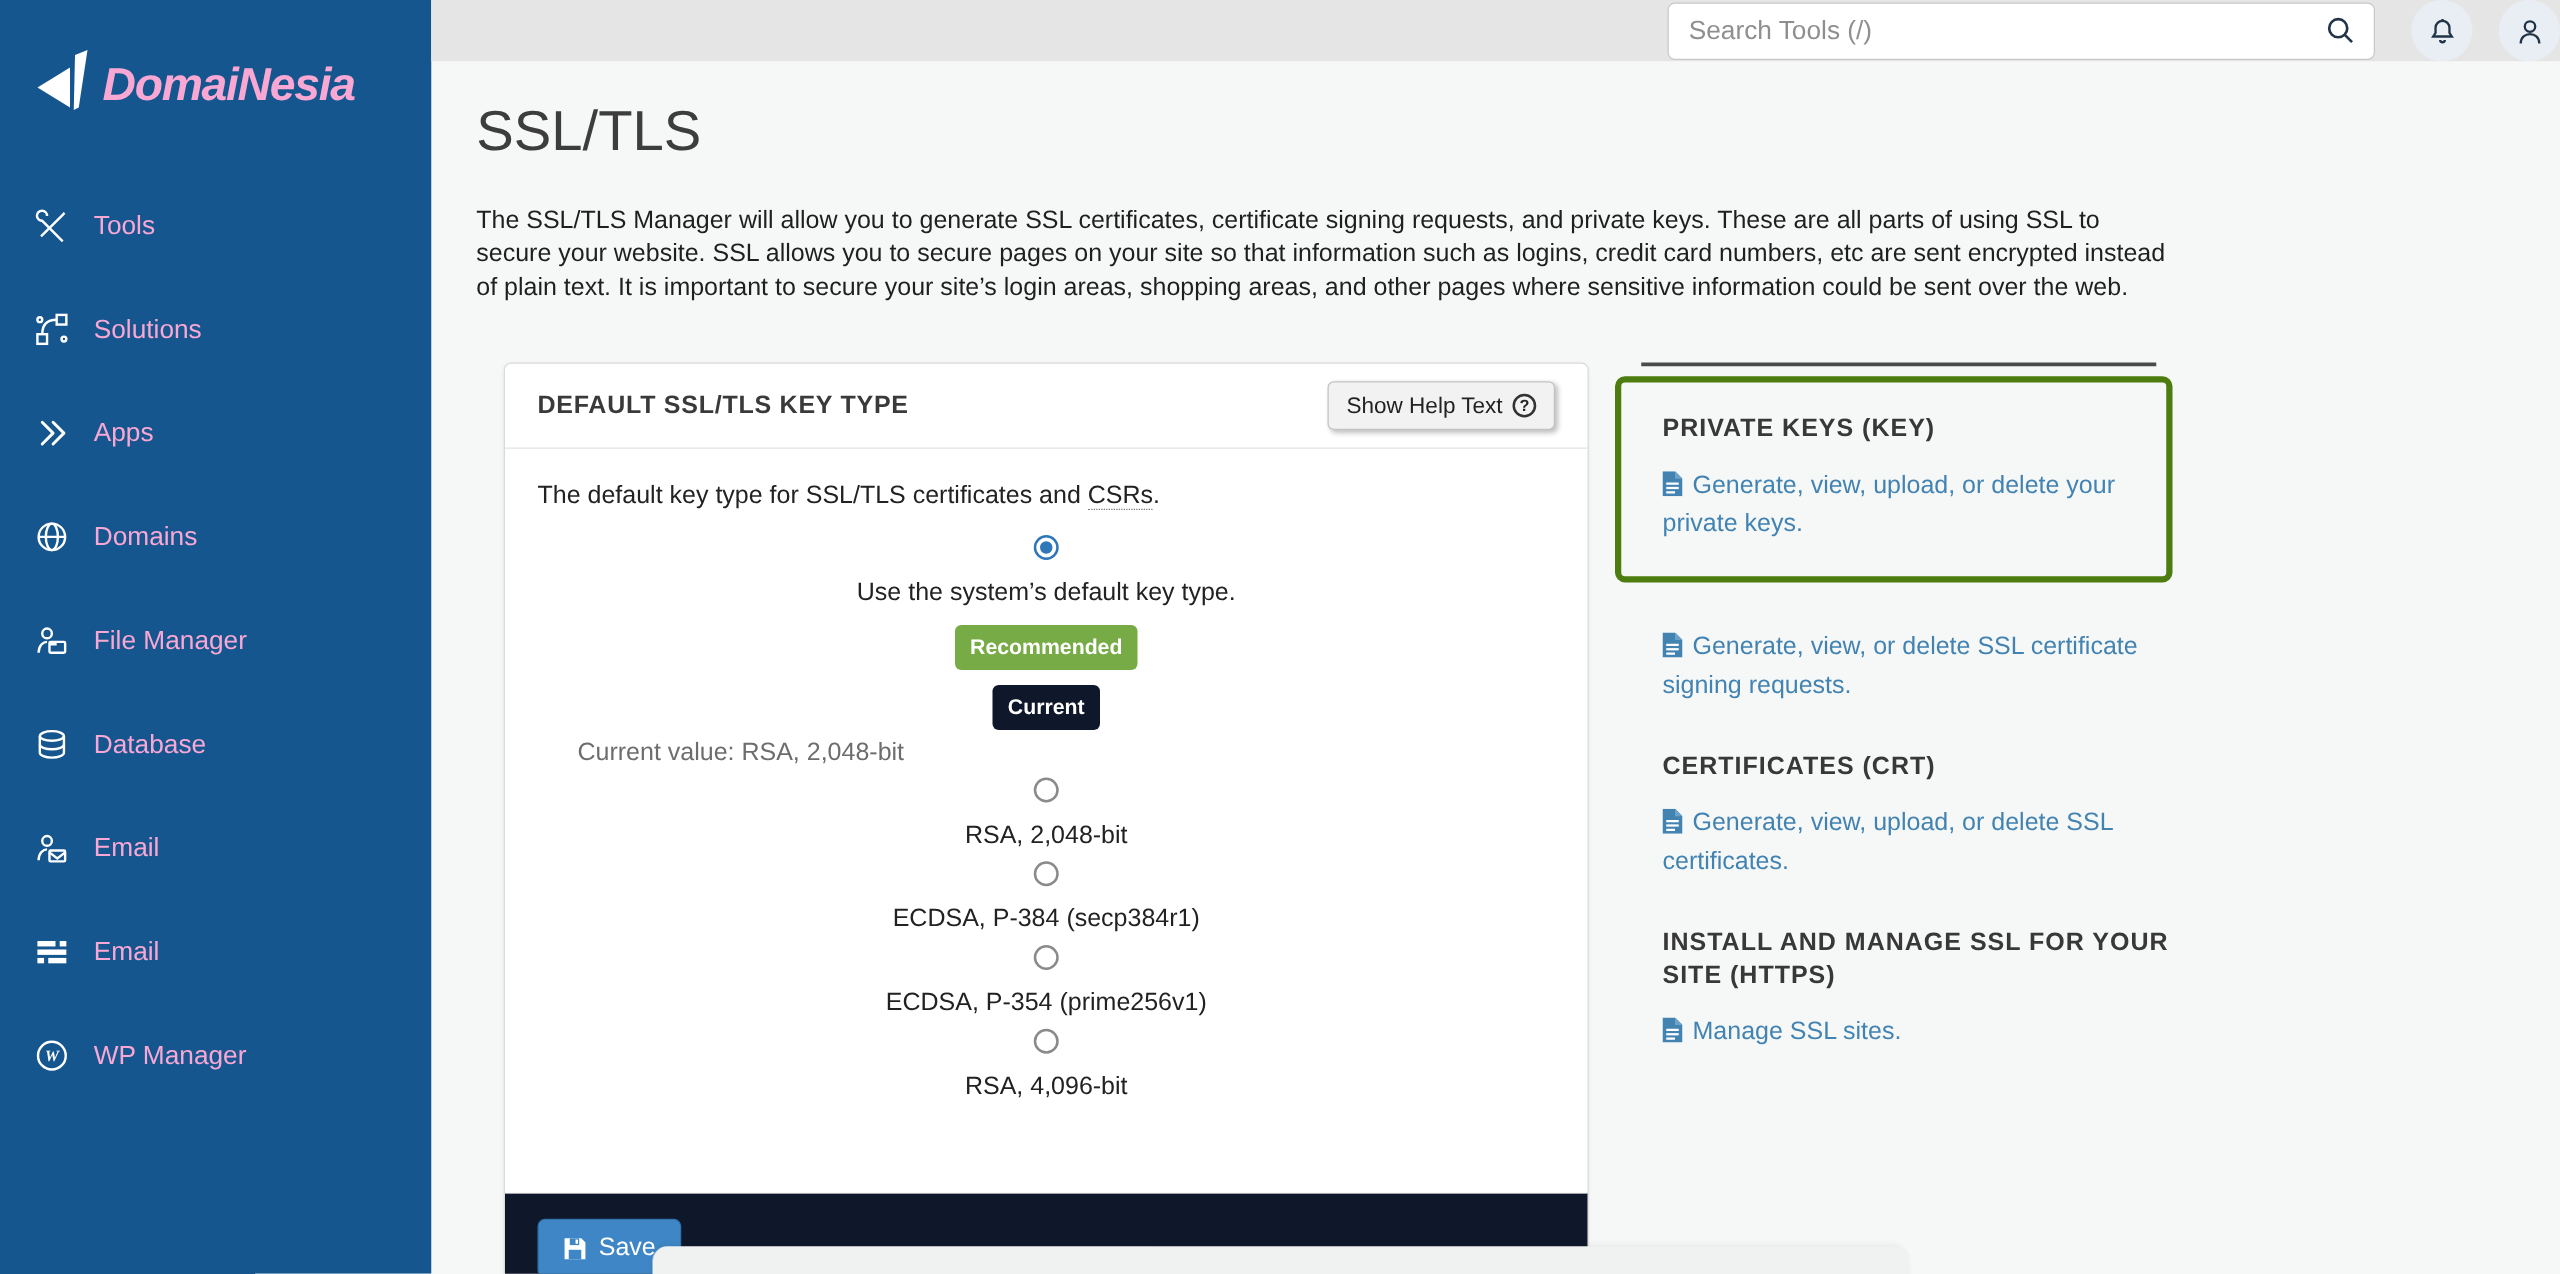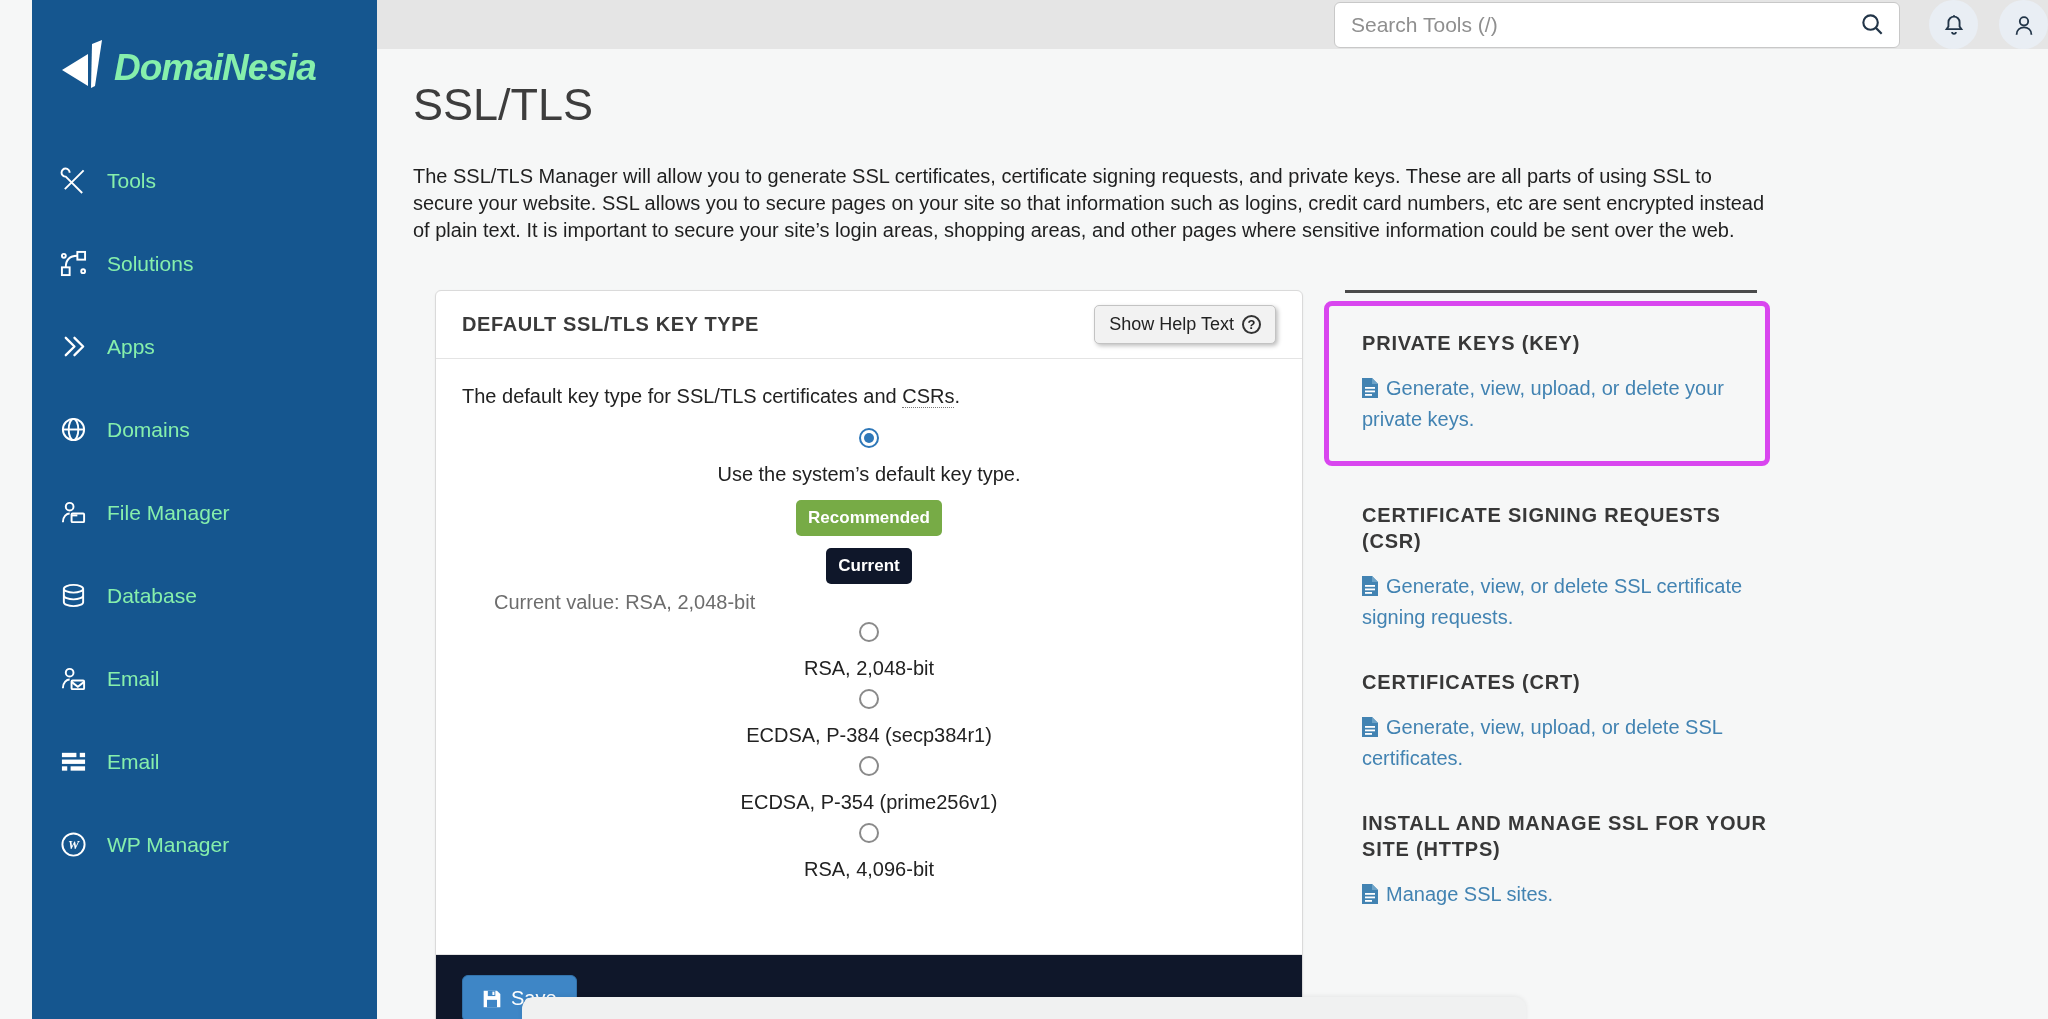--- a/index.html
+++ b/index.html
@@ -1,21 +1,21 @@
 <!DOCTYPE html>
 <html><head>
 <meta charset="utf-8">
 <style>
   * { margin:0; padding:0; box-sizing:border-box; }
   html,body { width:2048px; height:1019px; overflow:hidden; }
   body { font-family:"Liberation Sans", sans-serif; background:#f6f7f7; color:#222; }
   .app { display:flex; width:2048px; height:1019px; }
 
   
-  .sidebar { width:345px; min-width:345px; background:#15568f; color:#86efac; height:1019px; padding-top:30px;margin-left:32px; }
+  .sidebar { width:345px; min-width:345px; background:#15568f; color:#f9a8d4; height:1019px; padding-top:30px; }
   .brand { display:flex; align-items:center; gap:4px; padding:10px 24px 8px 26px; }
   .brand-text { font-size:37px; font-weight:700; font-style:italic; letter-spacing:-1px; }
   .nav { margin-top:46px; display:flex; flex-direction:column;gap:22px; }
   .nav-item { display:flex; align-items:center; gap:20px; padding:17px 28px; font-size:21px; cursor:pointer; }
   .nav-item svg { flex:0 0 auto; }
 
   
   .main { flex:1; display:flex; flex-direction:column; }
   .topbar { height:80px; background:#e5e5e5; display:flex; align-items:center; justify-content:flex-end; gap:21px; }
   .search-wrap { position:relative; width:566px; height:46px; margin-right:8px; }
@@ -47,21 +47,21 @@
   .radio.sel::after { content:''; position:absolute; inset:3px; background:#2e77b8; border-radius:50%; }
   .badge { display:inline-block; padding:4px 12px; border-radius:5px; color:#fff; font-size:17px; font-weight:700; }
   .badge-green { background:#77ab46; }
   .badge-blue { background:#0f172a; }
   .sub-note { margin:2px 0 8px 32px; color:#6d6d6d; font-size:20px; }
   .card-footer { background:#0f172a; border-top:1px solid #e4e4e4; padding:20px 26px; border-radius:0 0 6px 6px; }
   .save-btn { display:inline-flex; align-items:center; gap:9px; background:#3e86c6; border:1px solid #3373ab; color:#fff; font-size:20px; padding:11px 19px; border-radius:6px; cursor:pointer; font-family:"Liberation Sans",sans-serif; }
 
   
   .panel-rule { height:3px; background:#4a4a4a; width:412px; margin:0 0 8px 21px; }
-  .hl-box { border:5px solid #d946ef; border-radius:8px; padding:24px 26px 26px 33px; margin-bottom:32px; }
+  .hl-box { border:5px solid #4d7c0f; border-radius:8px; padding:24px 26px 26px 33px; margin-bottom:32px; }
   .sec-title { font-size:20px; font-weight:700; color:#383838; letter-spacing:.8px; line-height:26px; }
   .sec-link { display:block; margin-top:17px; font-size:20px; line-height:31px; color:#4283b2; text-decoration:none; cursor:pointer; }
   .sec { padding-left:38px; margin-top:36px; }
   .sec:first-of-type { margin-top:0; }
   .doc-ic { display:inline-block; vertical-align:-3px; margin-right:8px; }
 
   
   .bottom-peek { position:fixed; left:1024px; transform:translateX(-50%); bottom:-6px; width:1004px; height:28px; background:#f0f1f1; border-radius:12px 12px 0 0; box-shadow:0 -1px 5px rgba(0,0,0,.07); }
 </style>
 </head>
@@ -248,21 +248,20 @@
             <a class="sec-link"><svg class="doc-ic" width="16" height="20" viewBox="0 0 16 20">
                   <path d="M0 0 h10 l6 6 v14 H0 z" fill="#4283b2"></path>
                   <path d="M10 0 l6 6 h-6 z" fill="#6da3c8"></path>
                   <rect x="3" y="9" width="10" height="1.8" fill="#fff"></rect>
                   <rect x="3" y="12.5" width="10" height="1.8" fill="#fff"></rect>
                   <rect x="3" y="16" width="7" height="1.8" fill="#fff"></rect>
                 </svg><span>Generate, view, upload, or delete your private keys.</span></a>
           </div>
 
           <div class="sec">
-            <div class="sec-title">CERTIFICATE SIGNING REQUESTS (CSR)</div>
             <a class="sec-link"><svg class="doc-ic" width="16" height="20" viewBox="0 0 16 20">
                   <path d="M0 0 h10 l6 6 v14 H0 z" fill="#4283b2"></path>
                   <path d="M10 0 l6 6 h-6 z" fill="#6da3c8"></path>
                   <rect x="3" y="9" width="10" height="1.8" fill="#fff"></rect>
                   <rect x="3" y="12.5" width="10" height="1.8" fill="#fff"></rect>
                   <rect x="3" y="16" width="7" height="1.8" fill="#fff"></rect>
                 </svg><span>Generate, view, or delete SSL certificate signing requests.</span></a>
           </div>
 
           <div class="sec">

